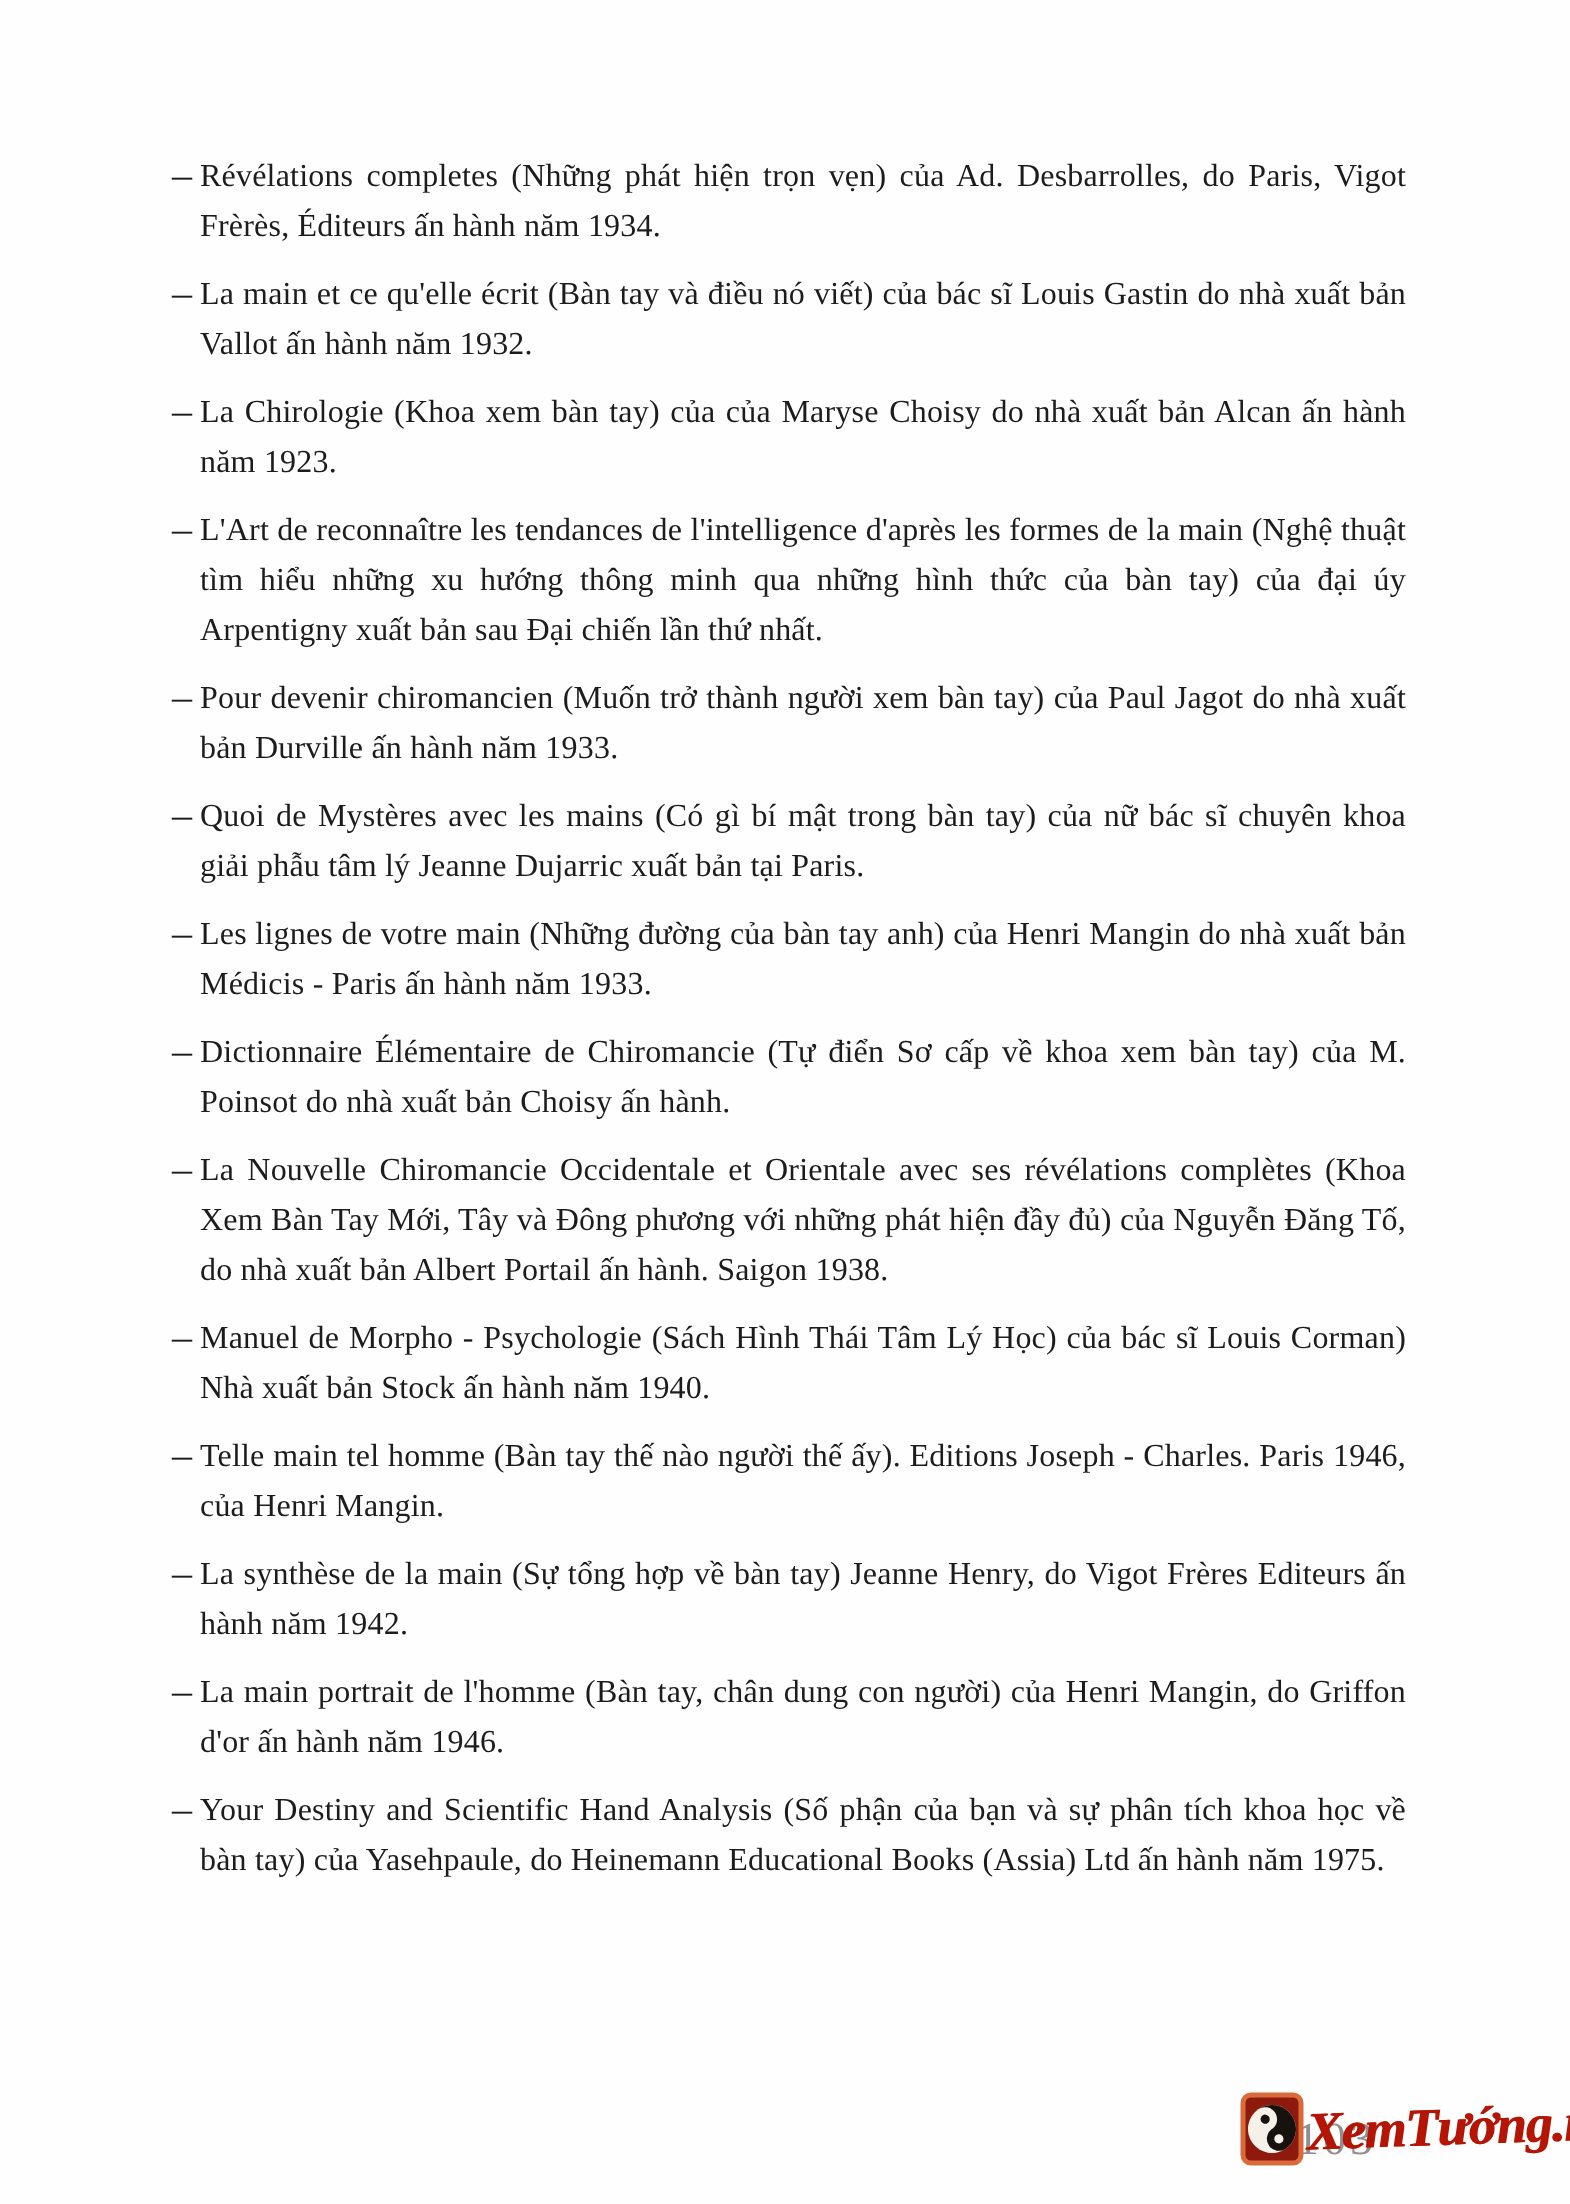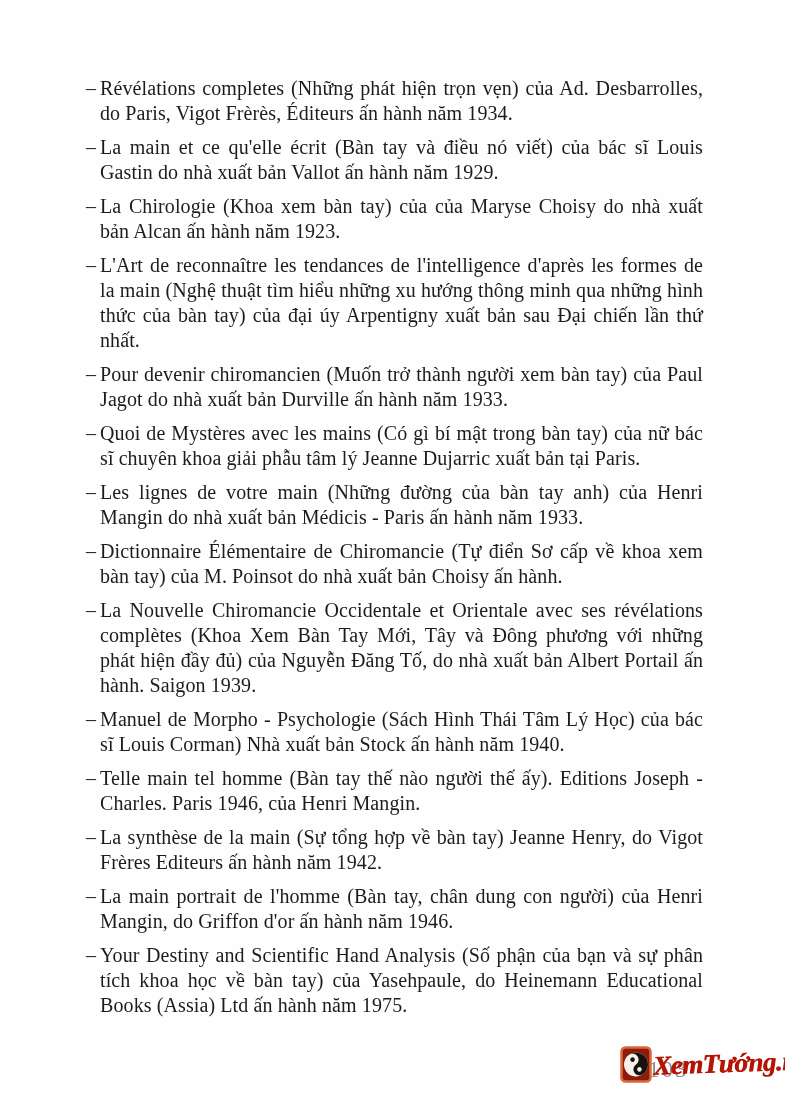--- a/index.html
+++ b/index.html
@@ -32,21 +32,21 @@
   }
   .dash {
     flex: 0 0 14px;
     font-size: 20px;
     line-height: 25px;
     font-weight: 500;
   }
   .text {
     margin: 0;
     flex: 1;
-    font-size: 20px;
+    font-size: 16px;
     line-height: 25px;
     text-align: justify;
     letter-spacing: 0.1px;
   }
   .footer {
     position: absolute;
     left: 0;
     top: 1040px;
     width: 785px;
     height: 62px;
@@ -87,21 +87,21 @@
 <div class="page">
 
   <div class="refs">
   <div class="item">
     <span class="dash">–</span>
     <p class="text">Révélations completes (Những phát hiện trọn vẹn) của Ad. Desbarrolles, do Paris, Vigot Frèrès, Éditeurs ấn hành năm 1934.</p>
   </div>
 
   <div class="item">
     <span class="dash">–</span>
-    <p class="text">La main et ce qu'elle écrit (Bàn tay và điều nó viết) của bác sĩ Louis Gastin do nhà xuất bản Vallot ấn hành năm 1929.</p>
+    <p class="text">La main et ce qu'elle écrit (Bàn tay và điều nó viết) của bác sĩ Louis Gastin do nhà xuất bản Vallot ấn hành năm 1932.</p>
   </div>
 
   <div class="item">
     <span class="dash">–</span>
     <p class="text">La Chirologie (Khoa xem bàn tay) của của Maryse Choisy do nhà xuất bản Alcan ấn hành năm 1923.</p>
   </div>
 
   <div class="item">
     <span class="dash">–</span>
     <p class="text">L'Art de reconnaître les tendances de l'intelligence d'après les formes de la main (Nghệ thuật tìm hiểu những xu hướng thông minh qua những hình thức của bàn tay) của đại úy Arpentigny xuất bản sau Đại chiến lần thứ nhất.</p>
@@ -122,21 +122,21 @@
     <p class="text">Les lignes de votre main (Những đường của bàn tay anh) của Henri Mangin do nhà xuất bản Médicis - Paris ấn hành năm 1933.</p>
   </div>
 
   <div class="item">
     <span class="dash">–</span>
     <p class="text">Dictionnaire Élémentaire de Chiromancie (Tự điển Sơ cấp về khoa xem bàn tay) của M. Poinsot do nhà xuất bản Choisy ấn hành.</p>
   </div>
 
   <div class="item">
     <span class="dash">–</span>
-    <p class="text">La Nouvelle Chiromancie Occidentale et Orientale avec ses révélations complètes (Khoa Xem Bàn Tay Mới, Tây và Đông phương với những phát hiện đầy đủ) của Nguyễn Đăng Tố, do nhà xuất bản Albert Portail ấn hành. Saigon 1939.</p>
+    <p class="text">La Nouvelle Chiromancie Occidentale et Orientale avec ses révélations complètes (Khoa Xem Bàn Tay Mới, Tây và Đông phương với những phát hiện đầy đủ) của Nguyễn Đăng Tố, do nhà xuất bản Albert Portail ấn hành. Saigon 1938.</p>
   </div>
 
   <div class="item">
     <span class="dash">–</span>
     <p class="text">Manuel de Morpho - Psychologie (Sách Hình Thái Tâm Lý Học) của bác sĩ Louis Corman) Nhà xuất bản Stock ấn hành năm 1940.</p>
   </div>
 
   <div class="item">
     <span class="dash">–</span>
     <p class="text">Telle main tel homme (Bàn tay thế nào người thế ấy). Editions Joseph - Charles. Paris 1946, của Henri Mangin.</p>

